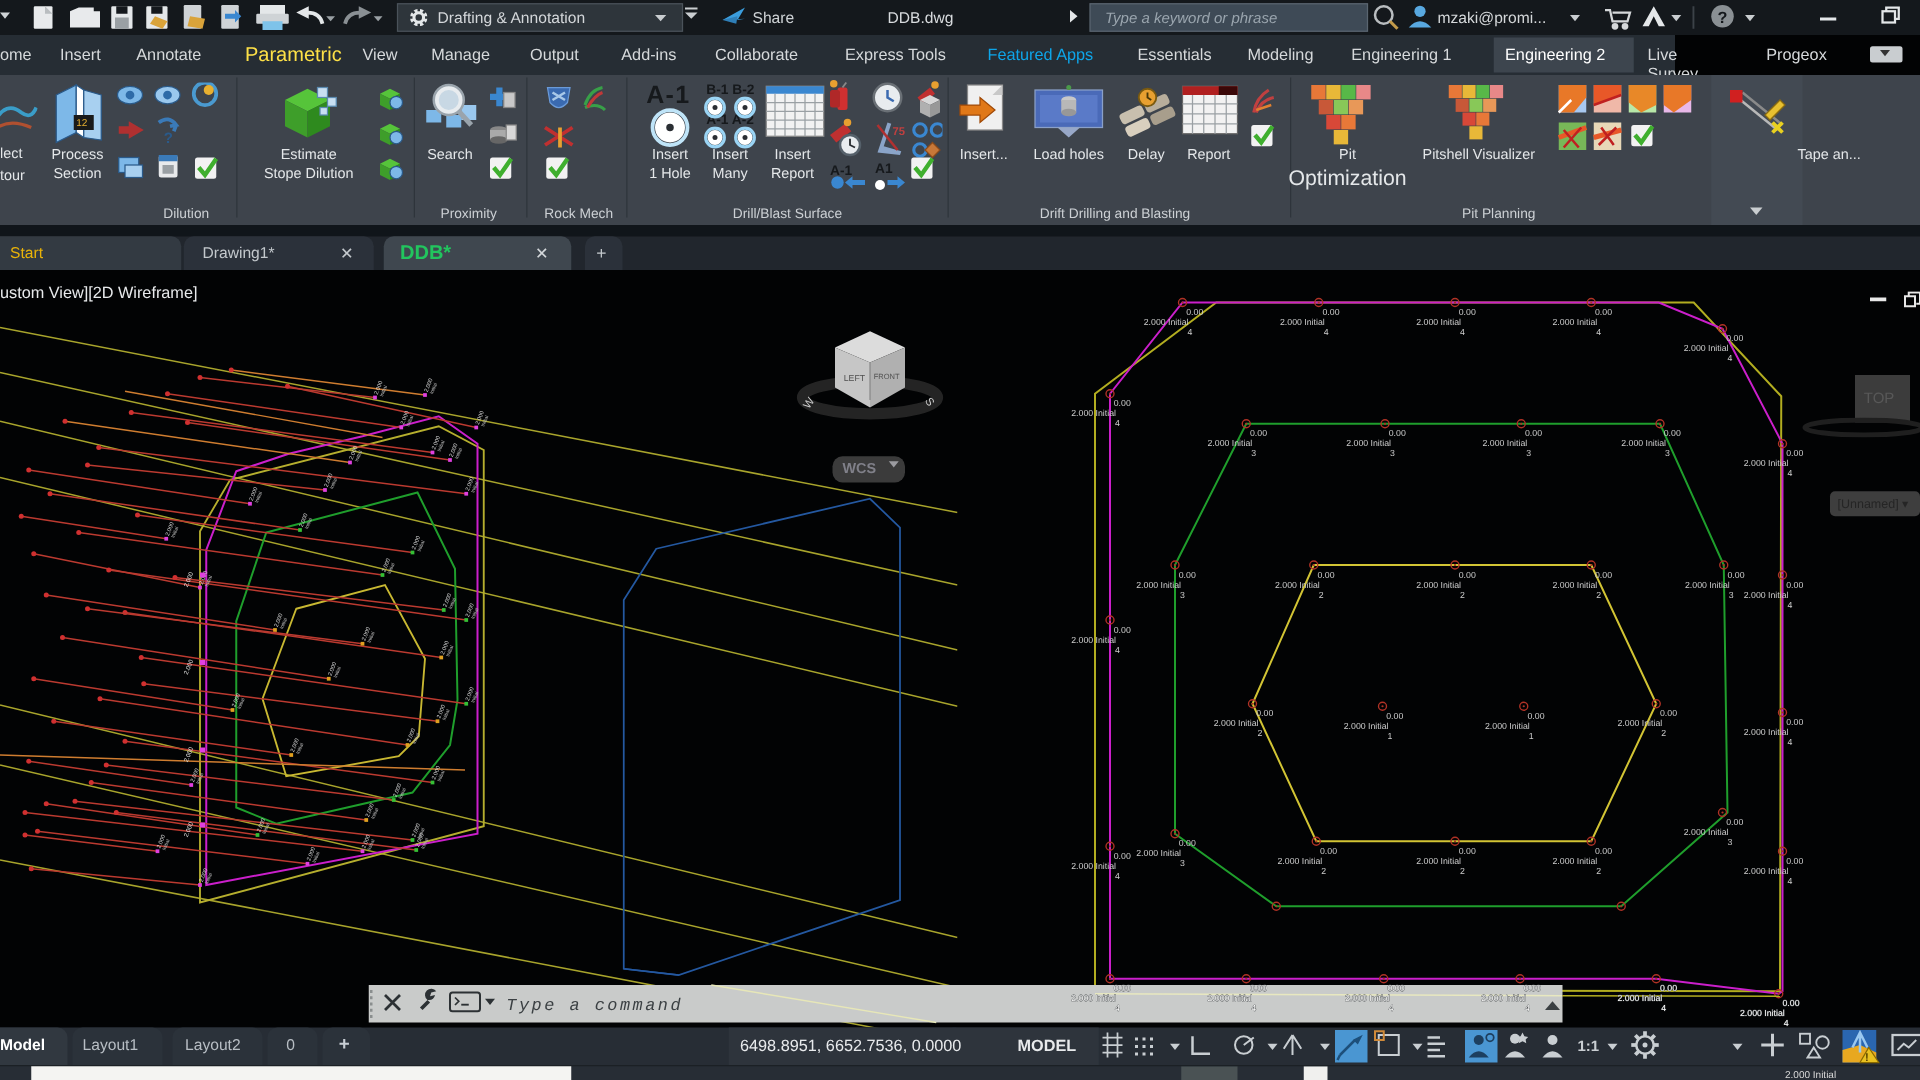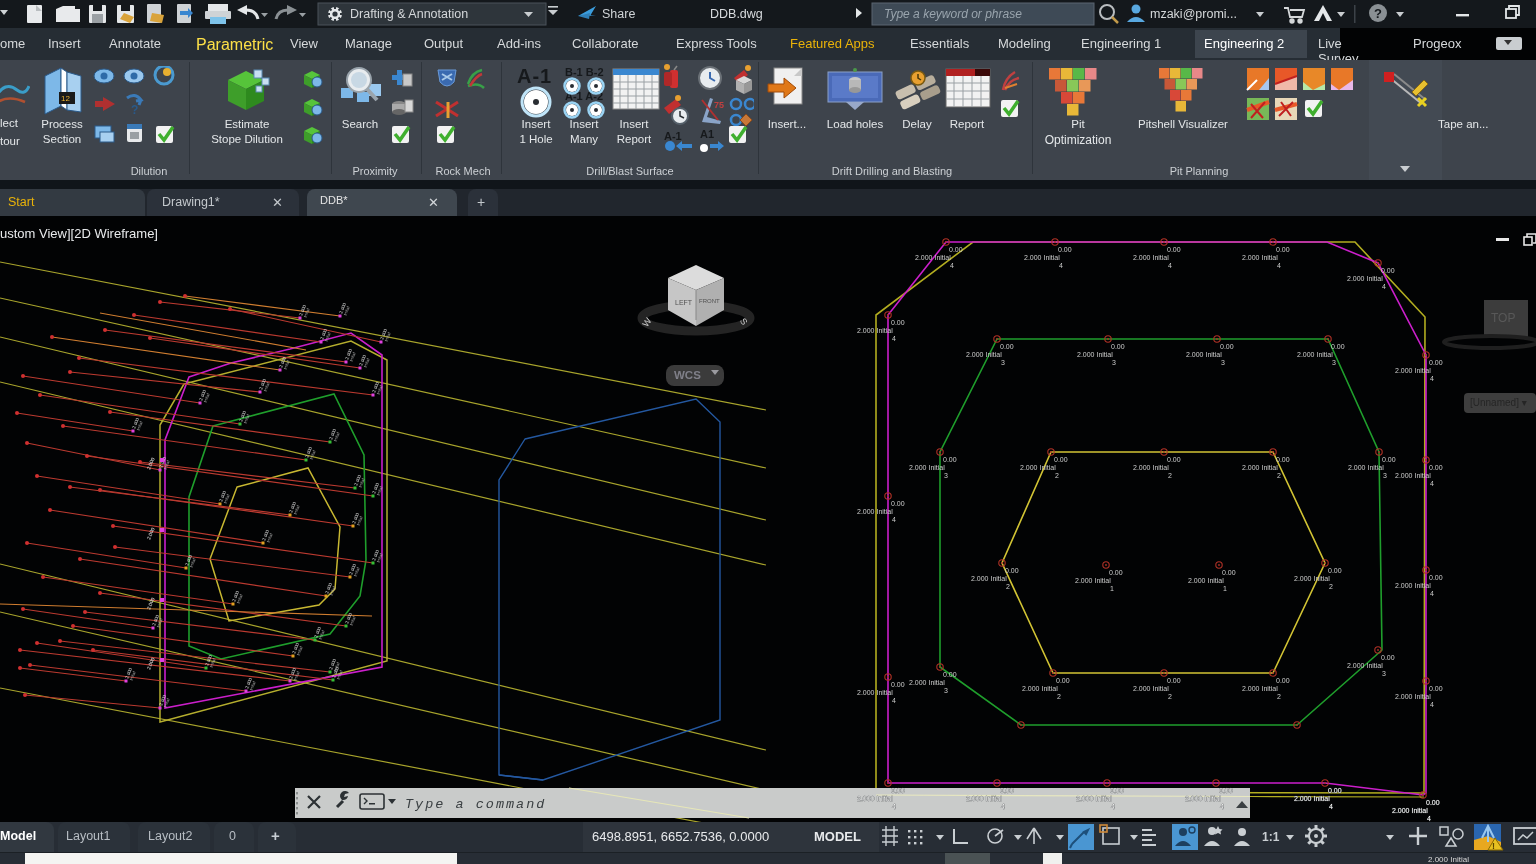--- a/index.html
+++ b/index.html
@@ -88,21 +88,21 @@
     <div style="position:absolute;left:0px;top:8px;color:#d6d9db;font-size:13px">ome</div>
     <div style="position:absolute;left:48px;top:8px;color:#d6d9db;font-size:13px">Insert</div>
     <div style="position:absolute;left:109px;top:8px;color:#d6d9db;font-size:13px">Annotate</div>
     <div style="position:absolute;left:196px;top:8px;color:#fde047;font-size:16px">Parametric</div>
     <div style="position:absolute;left:290px;top:8px;color:#d6d9db;font-size:13px">View</div>
     <div style="position:absolute;left:345px;top:8px;color:#d6d9db;font-size:13px">Manage</div>
     <div style="position:absolute;left:424px;top:8px;color:#d6d9db;font-size:13px">Output</div>
     <div style="position:absolute;left:497px;top:8px;color:#d6d9db;font-size:13px">Add-ins</div>
     <div style="position:absolute;left:572px;top:8px;color:#d6d9db;font-size:13px">Collaborate</div>
     <div style="position:absolute;left:676px;top:8px;color:#d6d9db;font-size:13px">Express Tools</div>
-    <div style="position:absolute;left:790px;top:8px;color:#eab308;font-size:13px">Featured Apps</div>
+    <div style="position:absolute;left:790px;top:8px;color:#0ea5e9;font-size:13px">Featured Apps</div>
     <div style="position:absolute;left:910px;top:8px;color:#d6d9db;font-size:13px">Essentials</div>
     <div style="position:absolute;left:998px;top:8px;color:#d6d9db;font-size:13px">Modeling</div>
     <div style="position:absolute;left:1081px;top:8px;color:#d6d9db;font-size:13px">Engineering 1</div>
     <div style="position:absolute;left:1204px;top:8px;color:#ffffff;font-size:13px">Engineering 2</div>
     <div style="position:absolute;left:1318px;top:8px;color:#d6d9db;font-size:13px">Live Survey</div>
     <div style="position:absolute;left:1413px;top:8px;color:#d6d9db;font-size:13px">Progeox</div>
     <div style="position:absolute;left:1496px;top:9px;width:26px;height:13px;background:#c9cdd0;border-radius:2px"></div>
     <div style="position:absolute;left:1504px;top:12px;width:0;height:0;border:4px solid transparent;border-top:5px solid #333"></div>
   </div>
 
@@ -353,21 +353,21 @@
       <rect x="28.0" y="2" width="11.5" height="11.5" fill="#58b848"></rect>
       <rect x="40.0" y="2" width="11.5" height="11.5" fill="#e88888"></rect>
       <rect x="10.0" y="14" width="11.5" height="11.5" fill="#c85838"></rect>
       <rect x="22.0" y="14" width="11.5" height="11.5" fill="#88c858"></rect>
       <rect x="34.0" y="14" width="11.5" height="11.5" fill="#e89858"></rect>
       <rect x="16.0" y="26" width="11.5" height="11.5" fill="#d84838"></rect>
       <rect x="28.0" y="26" width="11.5" height="11.5" fill="#e87838"></rect>
       <rect x="22.0" y="38" width="11.5" height="11.5" fill="#e8b838"></rect>
     </svg>
     <div class="abs" style="left:1008px;top:58px;width:140px;text-align:center;color:#e4e7e9;font-size:11.5px">Pit</div>
-    <div class="abs" style="left:1008px;top:73px;width:140px;text-align:center;color:#e4e7e9;font-size:12px">Optimization</div>
+    <div class="abs" style="left:1008px;top:73px;width:140px;text-align:center;color:#e4e7e9;font-size:17px">Optimization</div>
     <svg class="abs" width="64" height="56" style="left:1155px;top:6px">
       <rect x="4.0" y="2" width="10.5" height="10.5" fill="#e87838"></rect>
       <rect x="15.0" y="2" width="10.5" height="10.5" fill="#e8b838"></rect>
       <rect x="26.0" y="2" width="10.5" height="10.5" fill="#58b848"></rect>
       <rect x="37.0" y="2" width="10.5" height="10.5" fill="#e88888"></rect>
       <rect x="9.5" y="13" width="10.5" height="10.5" fill="#c85838"></rect>
       <rect x="20.5" y="13" width="10.5" height="10.5" fill="#88c858"></rect>
       <rect x="31.5" y="13" width="10.5" height="10.5" fill="#e89858"></rect>
       <rect x="15.0" y="24" width="10.5" height="10.5" fill="#d84838"></rect>
       <rect x="26.0" y="24" width="10.5" height="10.5" fill="#e87838"></rect>
@@ -409,21 +409,21 @@
 </div>
 <div class="abs" style="left:0;top:180px;width:1536px;height:9px;background:#10151a"></div>
 
 <div class="abs" style="left:0;top:189px;width:1536px;height:28px;background:#21262d">
   <div class="abs" style="left:0;top:0;width:145px;height:28px;background:#333a42;border-radius:0 8px 0 0"></div>
   <div class="abs" style="left:8px;top:6px;color:#eab308;font-size:12.5px">Start</div>
   <div class="abs" style="left:147px;top:0;width:152px;height:28px;background:#2b313a;border-radius:8px 8px 0 0"></div>
   <div class="abs" style="left:162px;top:6px;color:#c3c8cc;font-size:12.5px">Drawing1*</div>
   <div class="abs" style="left:272px;top:6px;color:#c3c8cc;font-size:13px">✕</div>
   <div class="abs" style="left:307px;top:0;width:150px;height:28px;background:#3f474f;border-radius:8px 8px 0 0"></div>
-  <div class="abs" style="left:320px;top:5px;color:#e5e5e5;font-weight:normal;font-size:11px">DDB*</div>
+  <div class="abs" style="left:320px;top:5px;color:#22c55e;font-weight:bold;font-size:16px">DDB*</div>
   <div class="abs" style="left:428px;top:6px;color:#d3d7da;font-size:13px">✕</div>
   <div class="abs" style="left:468px;top:0;width:30px;height:28px;background:#2b313a;border-radius:8px 8px 0 0"></div>
   <div class="abs" style="left:477px;top:5px;color:#c3c8cc;font-size:14px">+</div>
 </div>
 
 <div class="abs" style="left:0;top:217px;width:1536px;height:605px;background:#020304;overflow:hidden">
   <div class="abs" style="left:0;top:0;width:1536px;height:2px;background:#1d3f66"></div>
   <div class="abs" style="left:0;top:0;width:764px;height:2px;background:#2c6ab2"></div>
   <div class="abs" style="left:762px;top:0;width:3px;height:605px;background:#2c6ab2"></div>
   <div class="abs" style="left:0;top:602px;width:764px;height:2px;background:#2c6ab2"></div>

